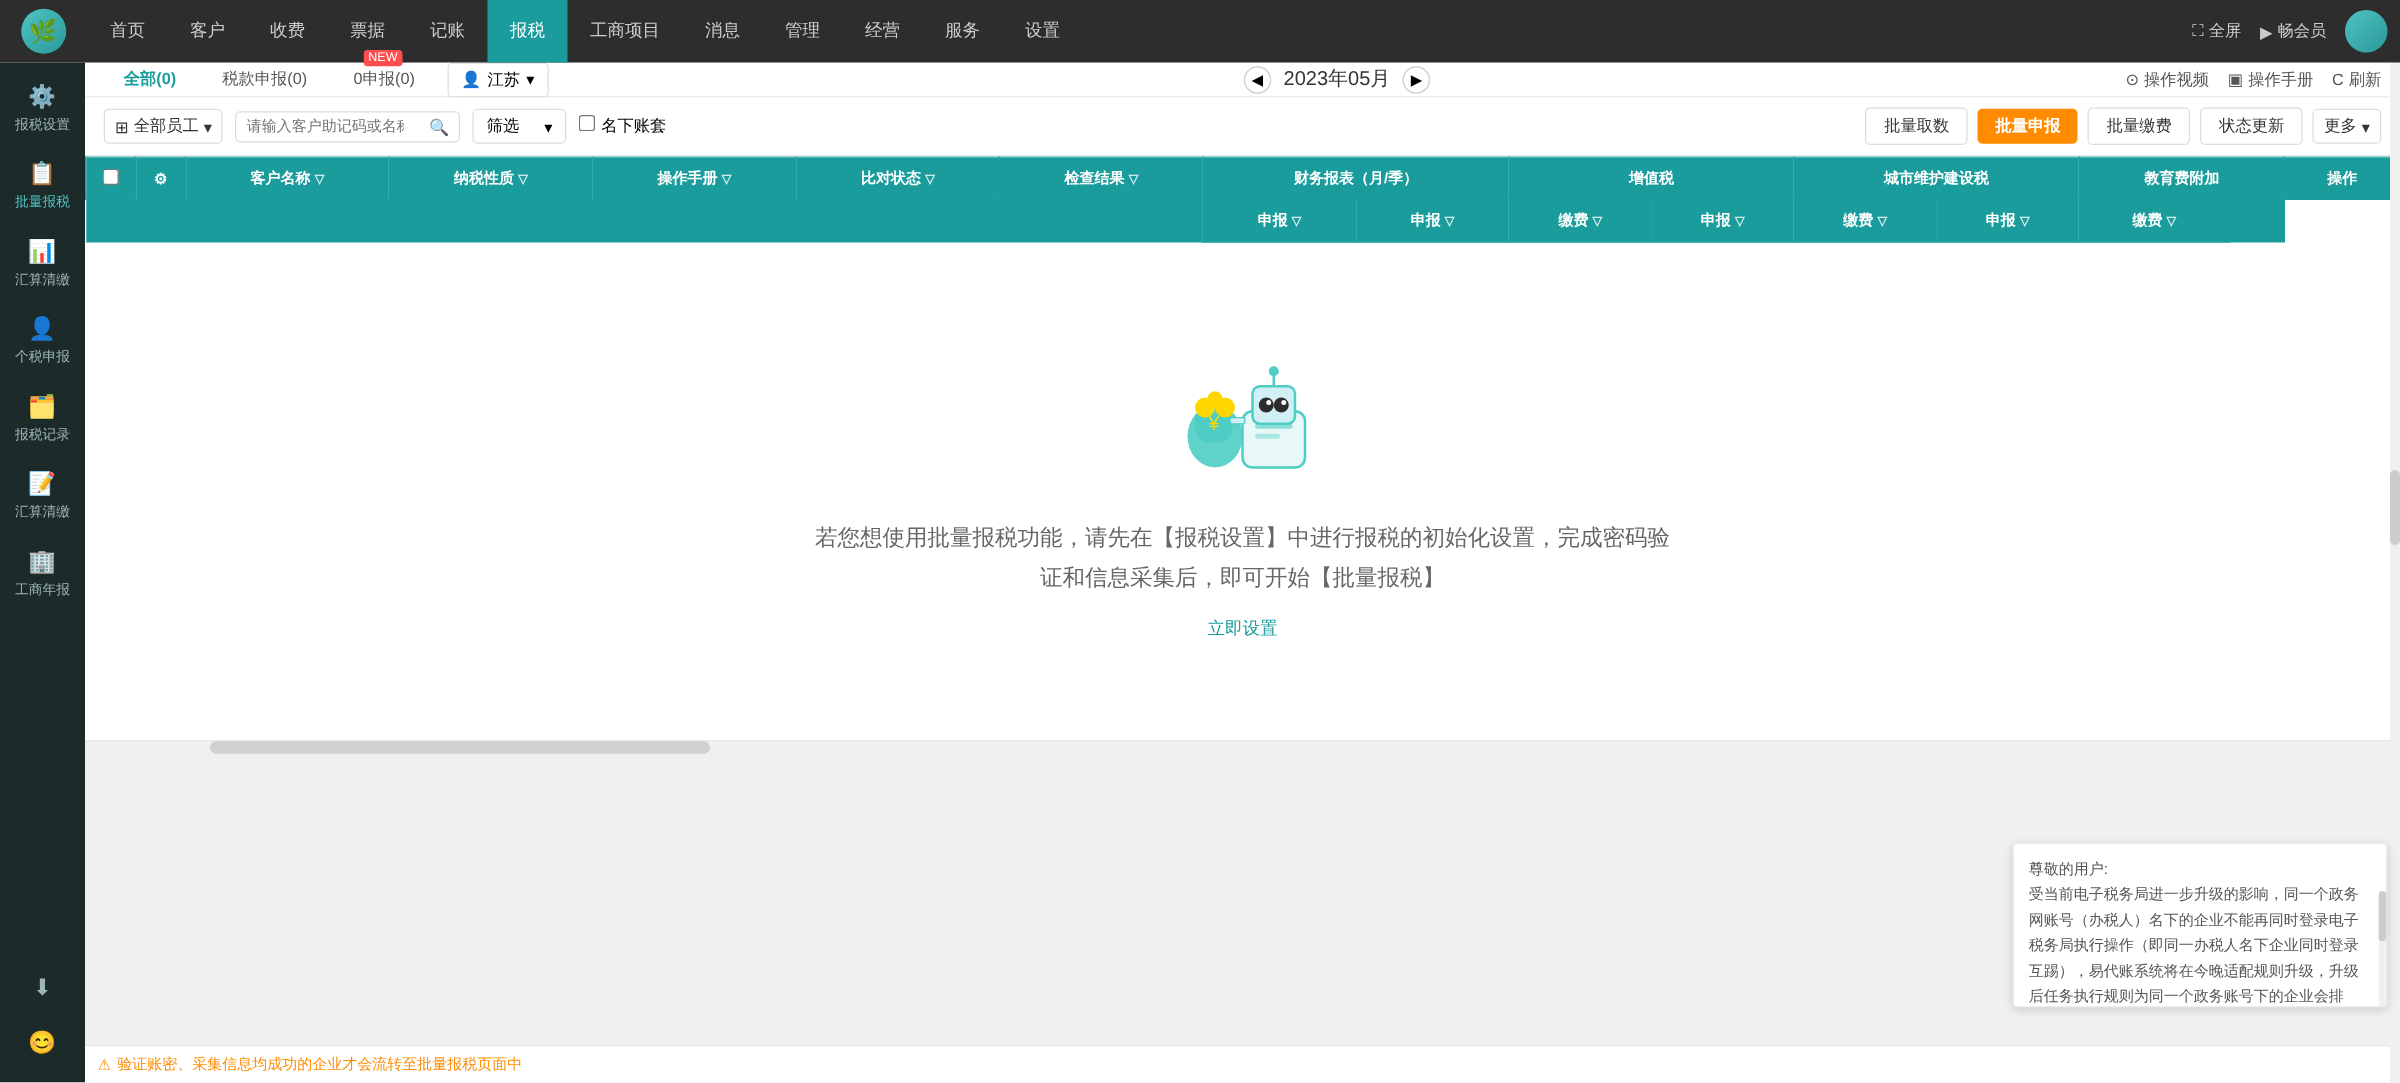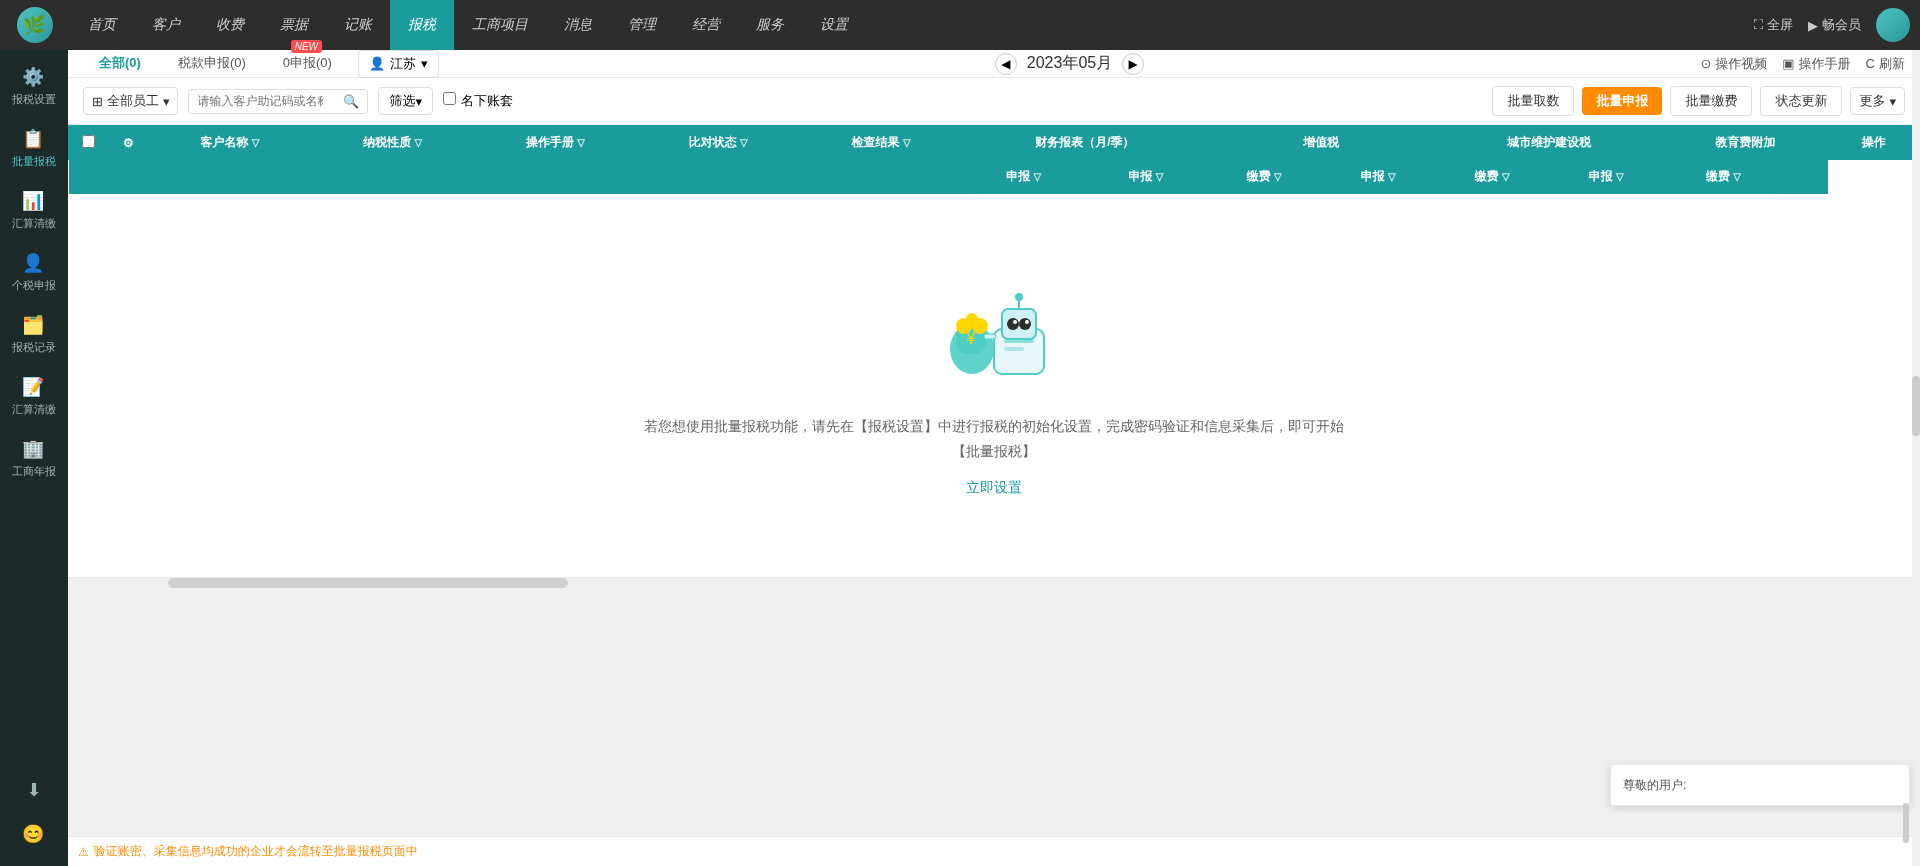--- a/index.html
+++ b/index.html
@@ -33,21 +33,20 @@
     }
     .logo-leaf {
       color: white;
       font-size: 18px;
     }
     .top-nav-items {
       display: flex;
       align-items: flex-start;
       flex: 1;
       margin-left: 10px;
-      font-style: italic;
     }
     .nav-item {
       color: #ccc;
       padding: 0 18px;
       height: 50px;
       display: flex;
       align-items: center;
       cursor: pointer;
       font-size: 14px;
       position: relative;
@@ -187,21 +186,21 @@
       width: 100%;
       color: #999;
     }
     .filter-btn {
       border: 1px solid #ddd;
       border-radius: 4px;
       padding: 4px 10px;
       cursor: pointer;
       display: flex;
       align-items: center;
-      gap: 0;
+      gap: 20px;
       background: white;
       font-size: 13px;
     }
     .checkbox-label {
       display: flex;
       align-items: flex-start;
       gap: 5px;
       font-size: 13px;
       cursor: pointer;
     }
@@ -337,21 +336,21 @@
       padding: 80px 20px;
       color: #666;
     }
     .robot-illustration {
       width: 120px;
       height: 120px;
       position: relative;
       margin-bottom: 20px;
     }
     .empty-text {
-      font-size: 14px;
+      font-size: 18px;
       color: #666;
       text-align: center;
       line-height: 1.8;
       max-width: 700px;
     }
     .setup-link {
       color: #1a9c9c;
       cursor: pointer;
       text-decoration: none;
       font-size: 14px;
@@ -699,20 +698,21 @@
       <span style="color: #ff8c00;">⚠</span>
       <span style="color: #ff8c00;">验证账密、采集信息均成功的企业才会流转至批量报税页面中</span>
     </div>
 
   </div>
 </div>
 
 <div class="notification-popup">
   <div class="notification-body">
     <p>尊敬的用户:</p>
+    <p>受当前电子税务局进一步升级的影响，同一个政务网账号（办税人）名下的企业不能再同时登录电子税务局执行操作（即同一办税人名下企业同时登录互踢），易代账系统将在今晚适配规则升级，升级后任务执行规则为同一个政务账号下的企业会排</p>
   </div>
   <div class="notification-scrollbar">
     <div class="notification-scroll-thumb"></div>
   </div>
 </div>
 
 <div style="position: fixed; right: 0; top: 50px; width: 8px; height: calc(866px - 50px); background: #f0f0f0; cursor: ew-resize; z-index: 150;">
   <div style="width: 8px; height: 60px; background: #ccc; border-radius: 4px; position: absolute; top: 40%;"></div>
 </div>
 

